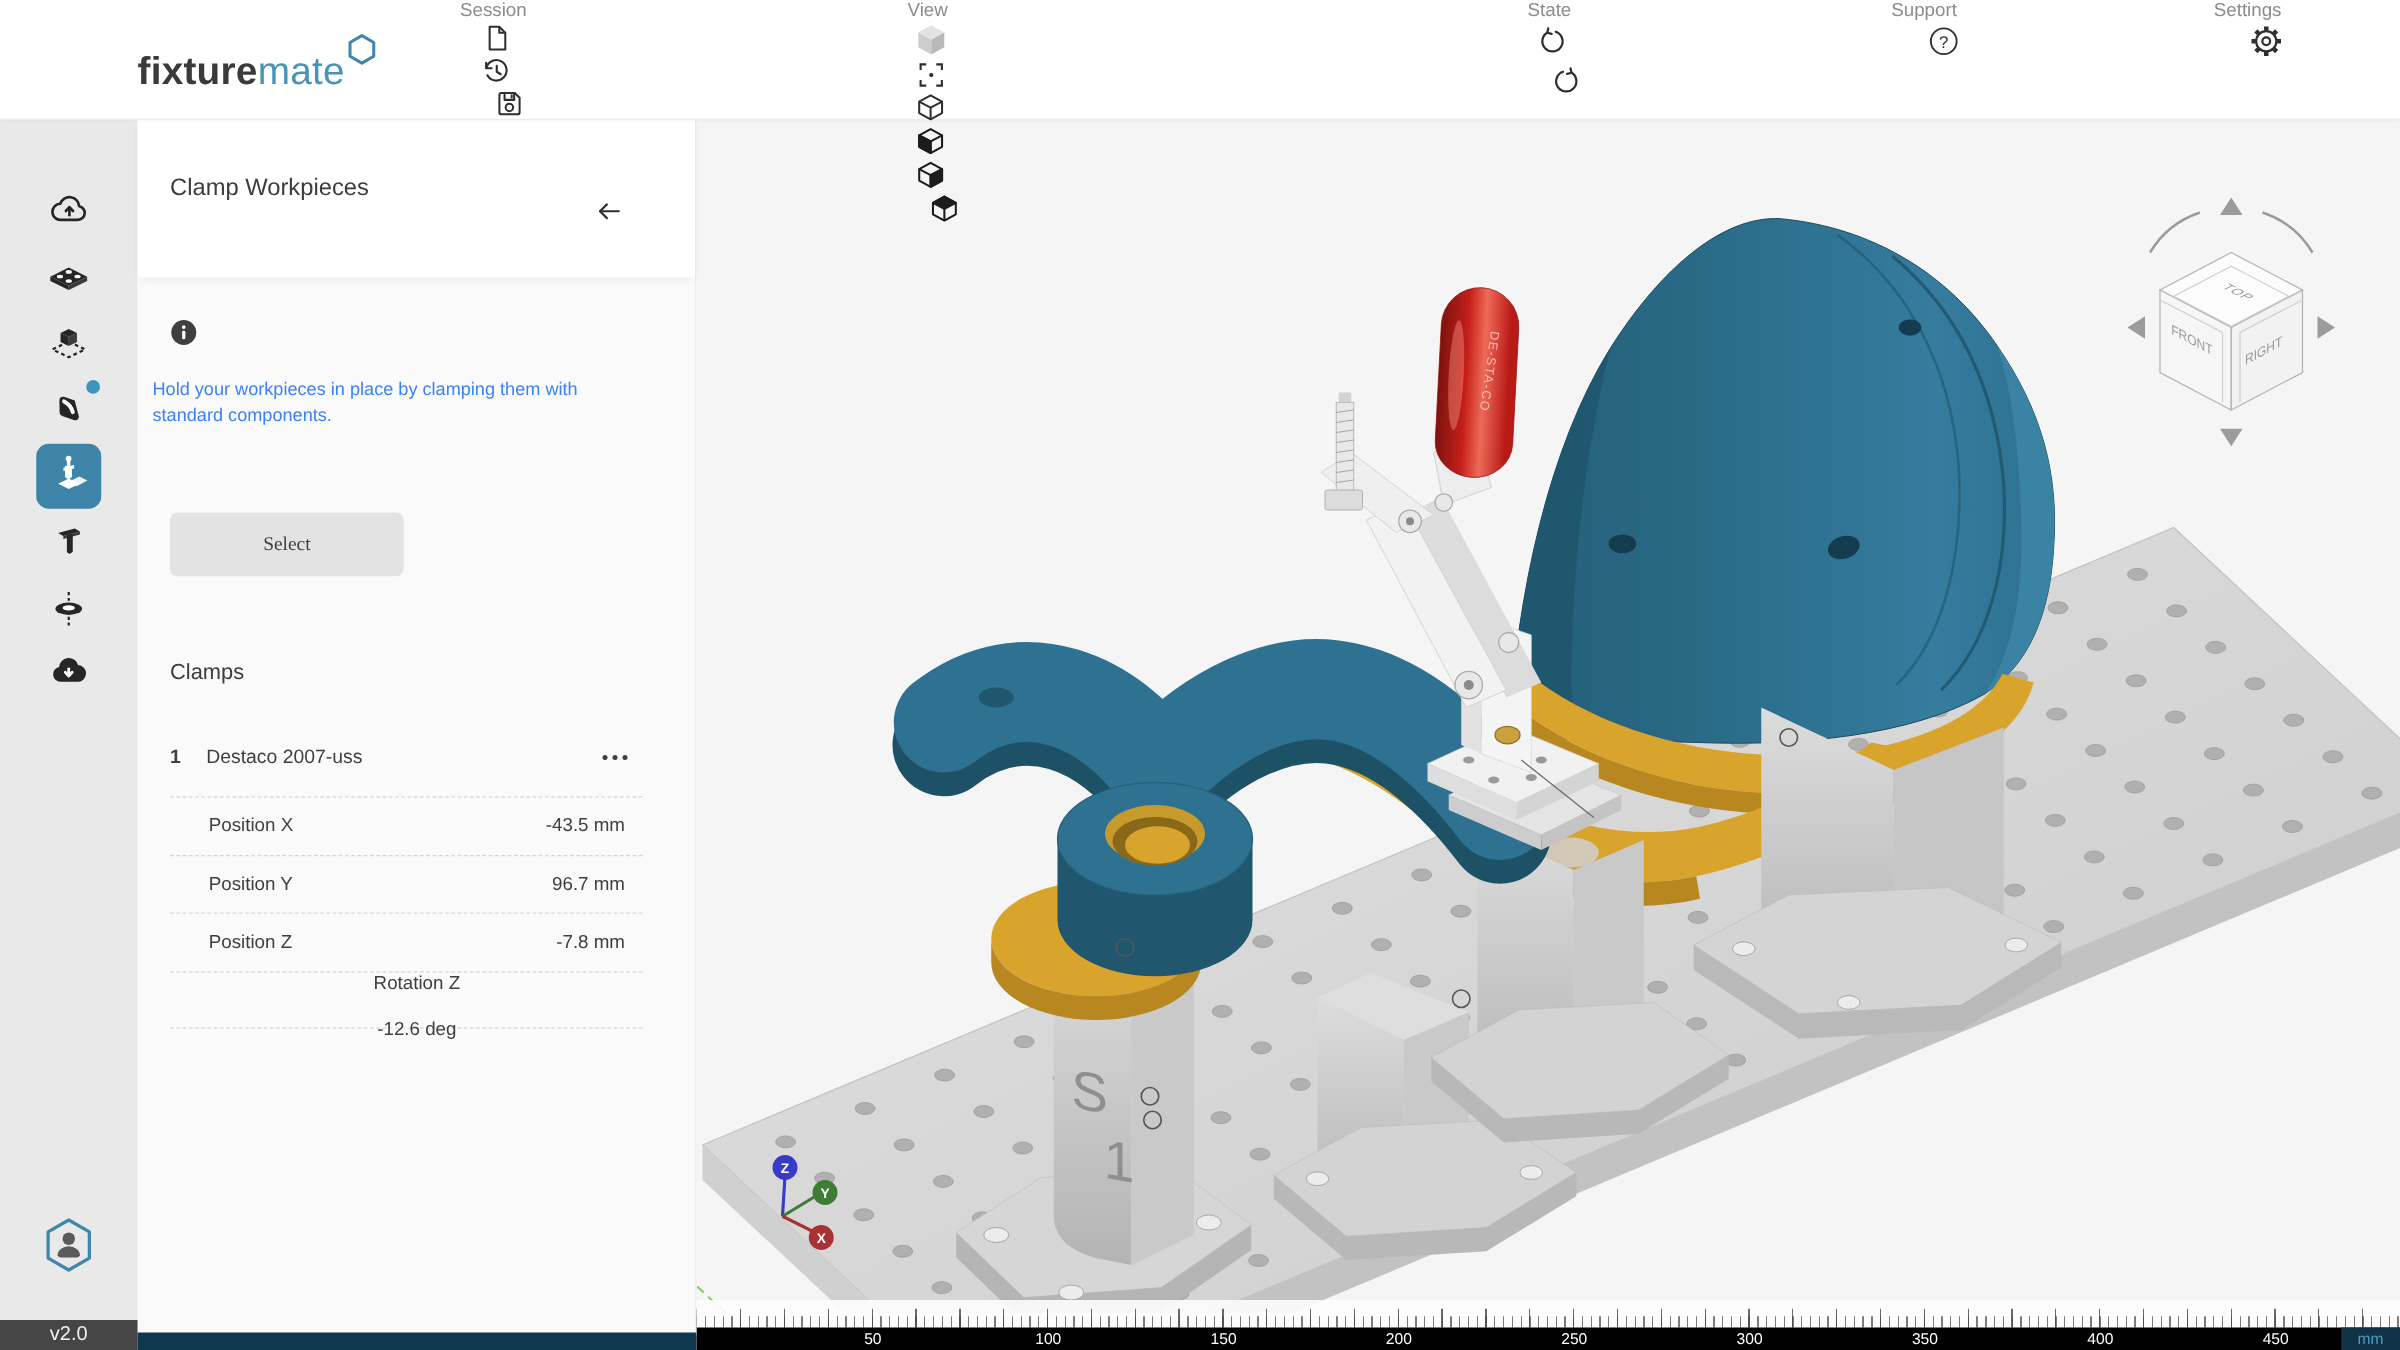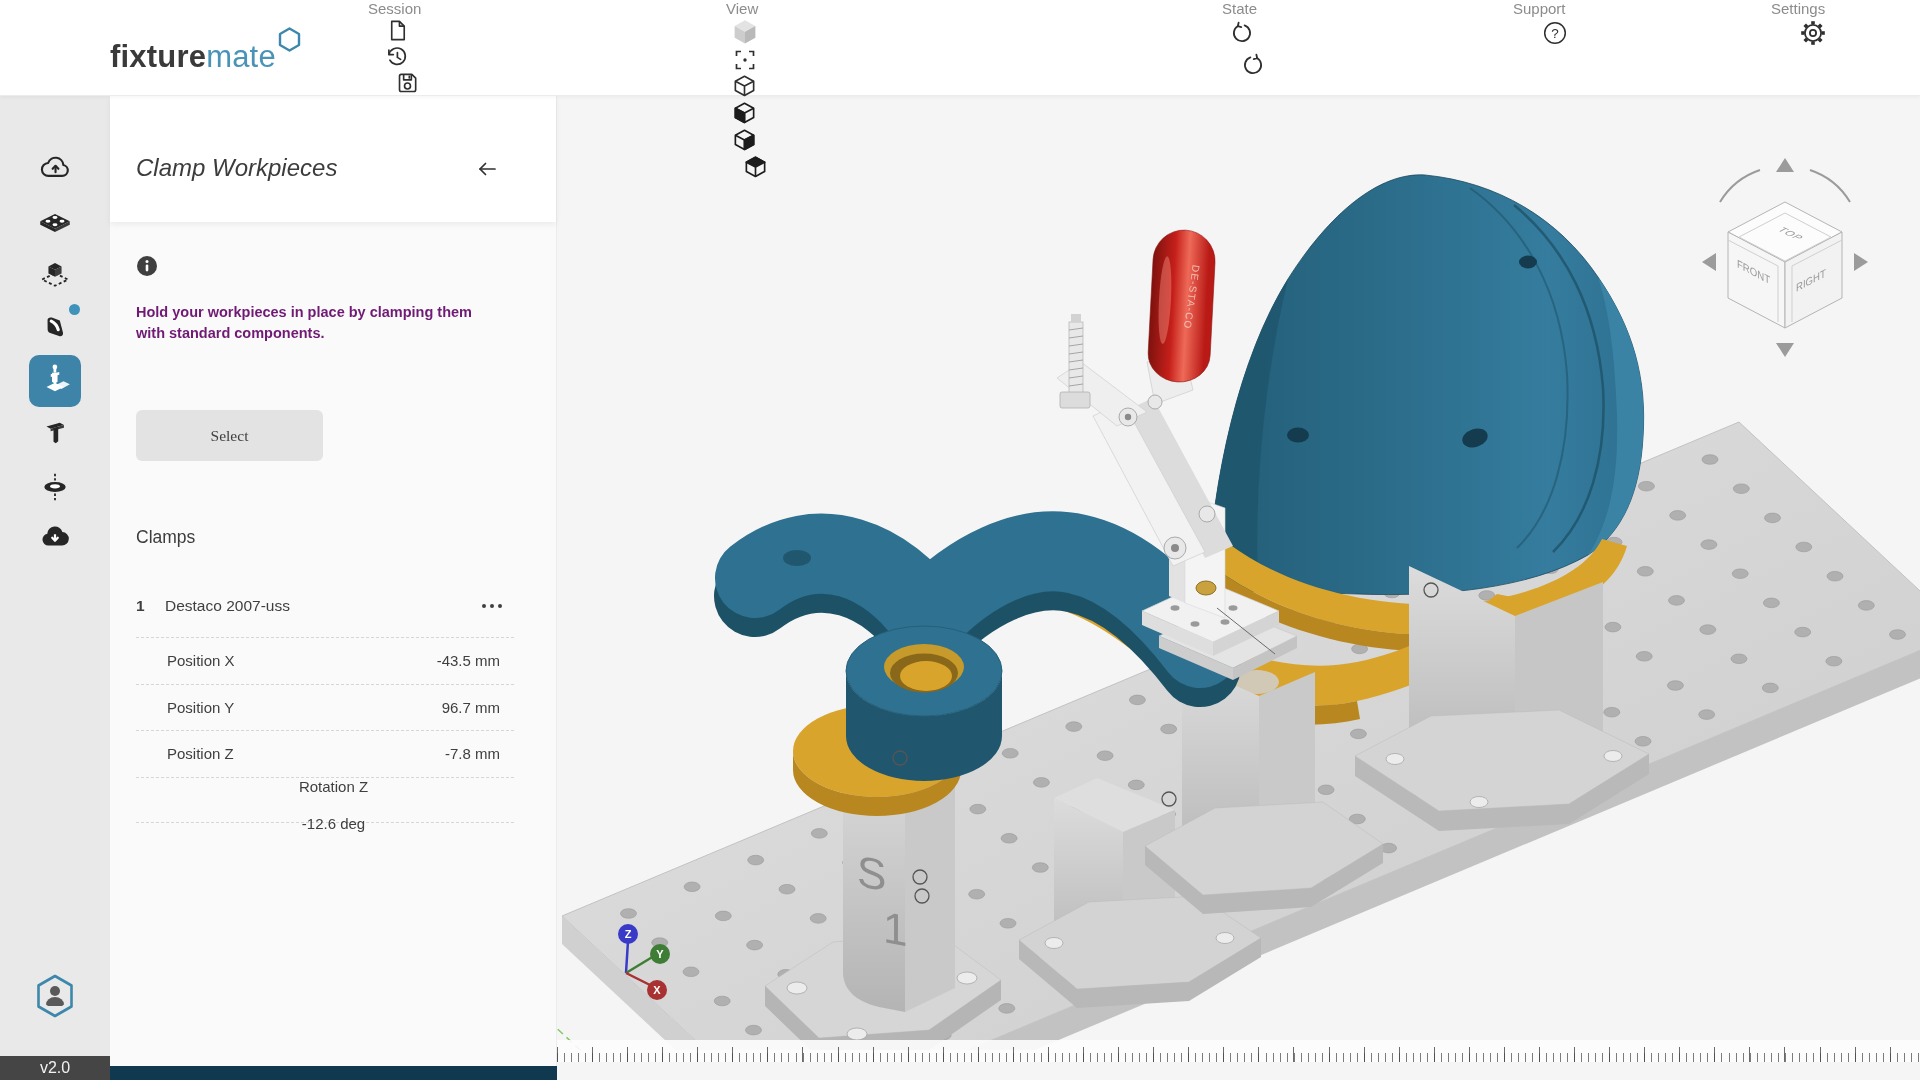--- a/index.html
+++ b/index.html
@@ -29,26 +29,26 @@
   .sb-badge { position:absolute; right:1px; top:1px; width:11px; height:11px; border-radius:50%;
     background:#3e93bb; }
   .version-bar { position:absolute; left:0; top:1056px; width:110px; height:24px; background:#454545;
     color:#f2f2f2; font-size:16px; display:flex; align-items:center; justify-content:center; z-index:40; }
 
   
   .panel { position:absolute; left:110px; top:96px; width:447px; height:972px; background:#fafafa;
     border-right:1px solid #ececec; z-index:20; }
   .panel-header { position:absolute; left:0; top:0; width:100%; height:126px; background:#ffffff;
     box-shadow:0 3px 6px rgba(0,0,0,.06); }
-  .panel-title { position:absolute; left:26px; top:58px; font-size:24px; color:#3c3c3c;font-style:italic; }
+  .panel-title { position:absolute; left:26px; top:44px; font-size:19px; color:#3c3c3c; }
   .back-btn { position:absolute; left:362px; top:58px; width:30px; height:30px; display:flex;
     align-items:center; justify-content:center; cursor:pointer; }
   .info-dot { position:absolute; left:26px; top:159px; width:22px; height:22px; }
-  .panel-desc { position:absolute; left:26px; top:206px; width:360px; font-size:14.5px;
-    line-height:21px; color:#701a75;font-weight:bold; }
+  .panel-desc { position:absolute; left:12px; top:206px; width:360px; font-size:14.5px;
+    line-height:21px; color:#3b82f6; }
   .select-btn { position:absolute; left:26px; top:314px; width:187px; height:51px; background:#e3e3e3;
     border:none; border-radius:6px; font-size:15.5px; color:#3f3f3f; cursor:pointer;
     font-family:Liberation Serif, serif; }
   .clamps-h { position:absolute; left:26px; top:431px; font-size:17.5px; color:#3c3c3c; }
   .clamp-row { position:absolute; left:0; top:493px; width:100%; height:42px; }
   .clamp-idx { position:absolute; left:26px; top:8px; font-size:15.5px; font-weight:700; color:#3f3f3f; }
   .clamp-name { position:absolute; left:55px; top:8px; font-size:15.5px; color:#3f3f3f; }
   .clamp-menu { position:absolute; left:367px; top:2px; width:30px; height:30px; display:flex;
     align-items:center; justify-content:center; cursor:pointer; }
   .props { position:absolute; left:26px; top:541px; width:378px; }
@@ -675,15 +675,29 @@
         <text transform="translate(87 80) matrix(0.72 0.36 -0.72 0.36 0 0)" font-size="13" fill="#9a9a9a" letter-spacing="1" font-family="Liberation Sans, sans-serif">TOP</text>
         <text transform="translate(47 117) matrix(0.8 0.42 0 0.92 0 0)" font-size="12" fill="#9a9a9a" font-family="Liberation Sans, sans-serif">FRONT</text>
         <text transform="translate(106 142) matrix(0.8 -0.42 0 0.92 0 0)" font-size="12" fill="#9a9a9a" font-family="Liberation Sans, sans-serif">RIGHT</text>
       </g>
     </svg>
 
     <div class="ruler-ticks">
       <div class="t-min"></div>
         <div class="t-med"></div>
     </div>
+    <div class="ruler-bar">
+      <span id="ruler-labels">
+          <span style="left: 141.3px;">50</span>
+          <span style="left: 281.58px;">100</span>
+          <span style="left: 421.86px;">150</span>
+          <span style="left: 562.14px;">200</span>
+          <span style="left: 702.42px;">250</span>
+          <span style="left: 842.7px;">300</span>
+          <span style="left: 982.98px;">350</span>
+          <span style="left: 1123.26px;">400</span>
+          <span style="left: 1263.54px;">450</span>
+        </span>
+      <div class="mm-box">mm</div>
+    </div>
   </div>
 
 </div>
 
 </body></html>

